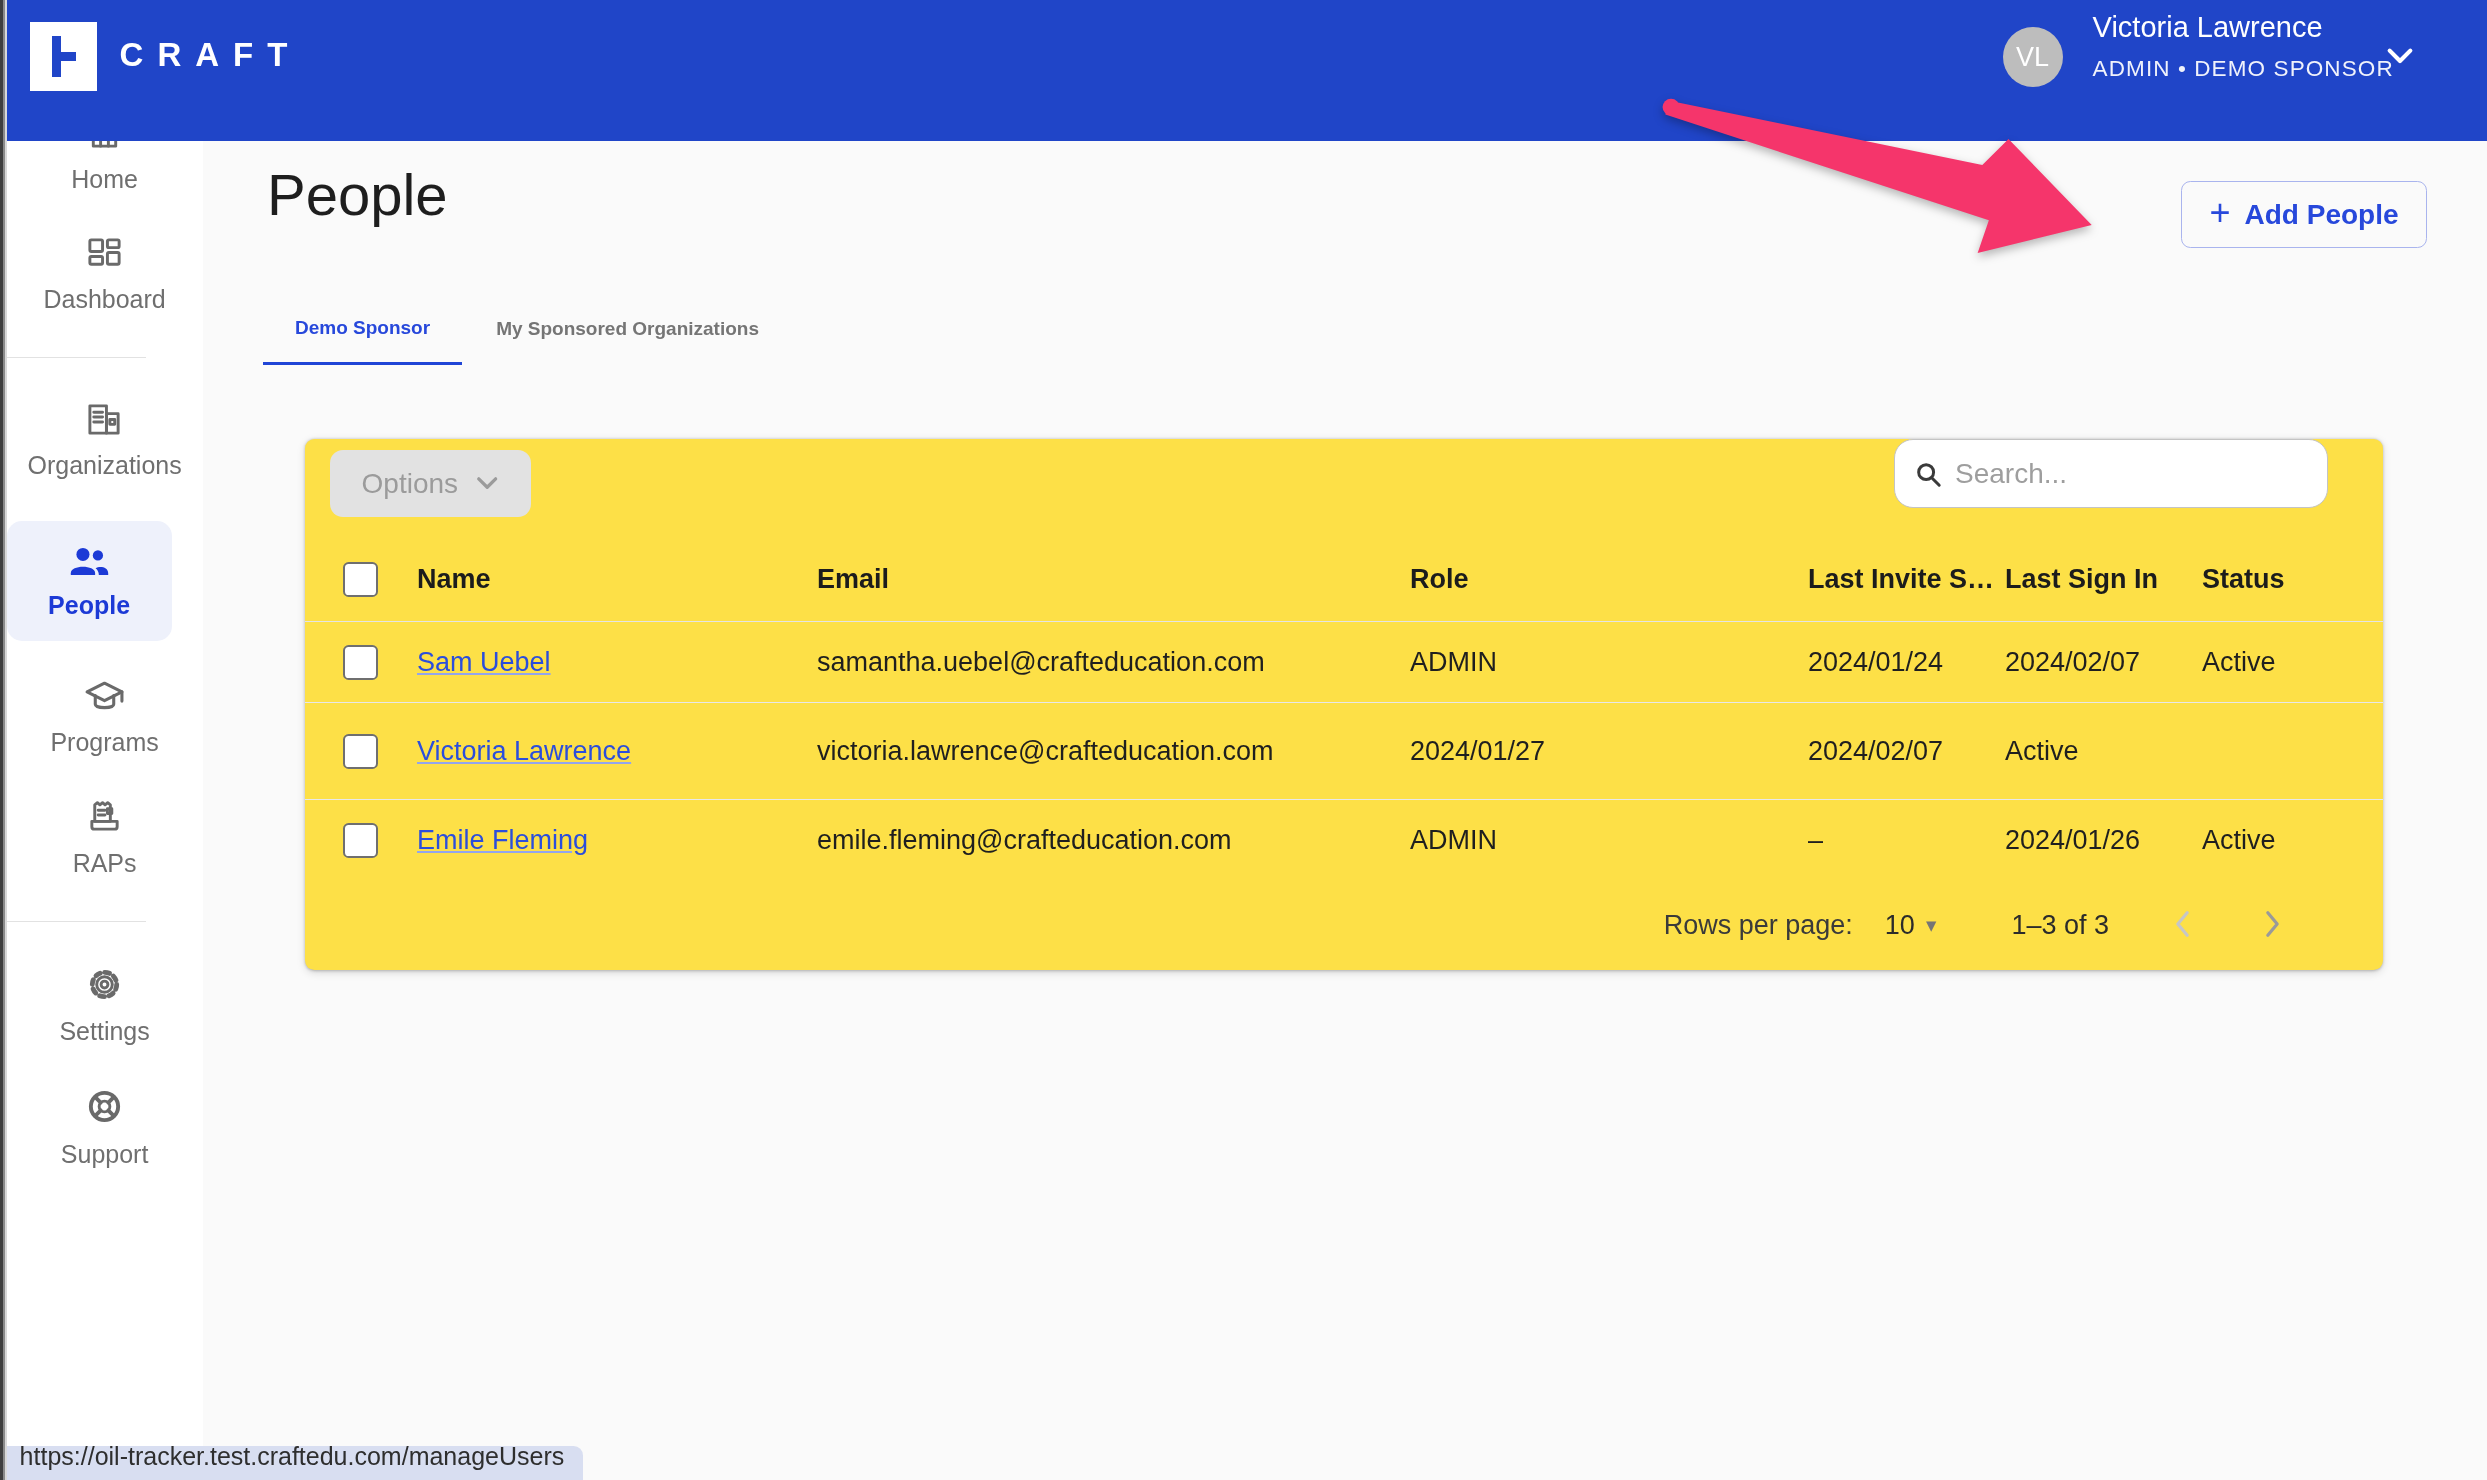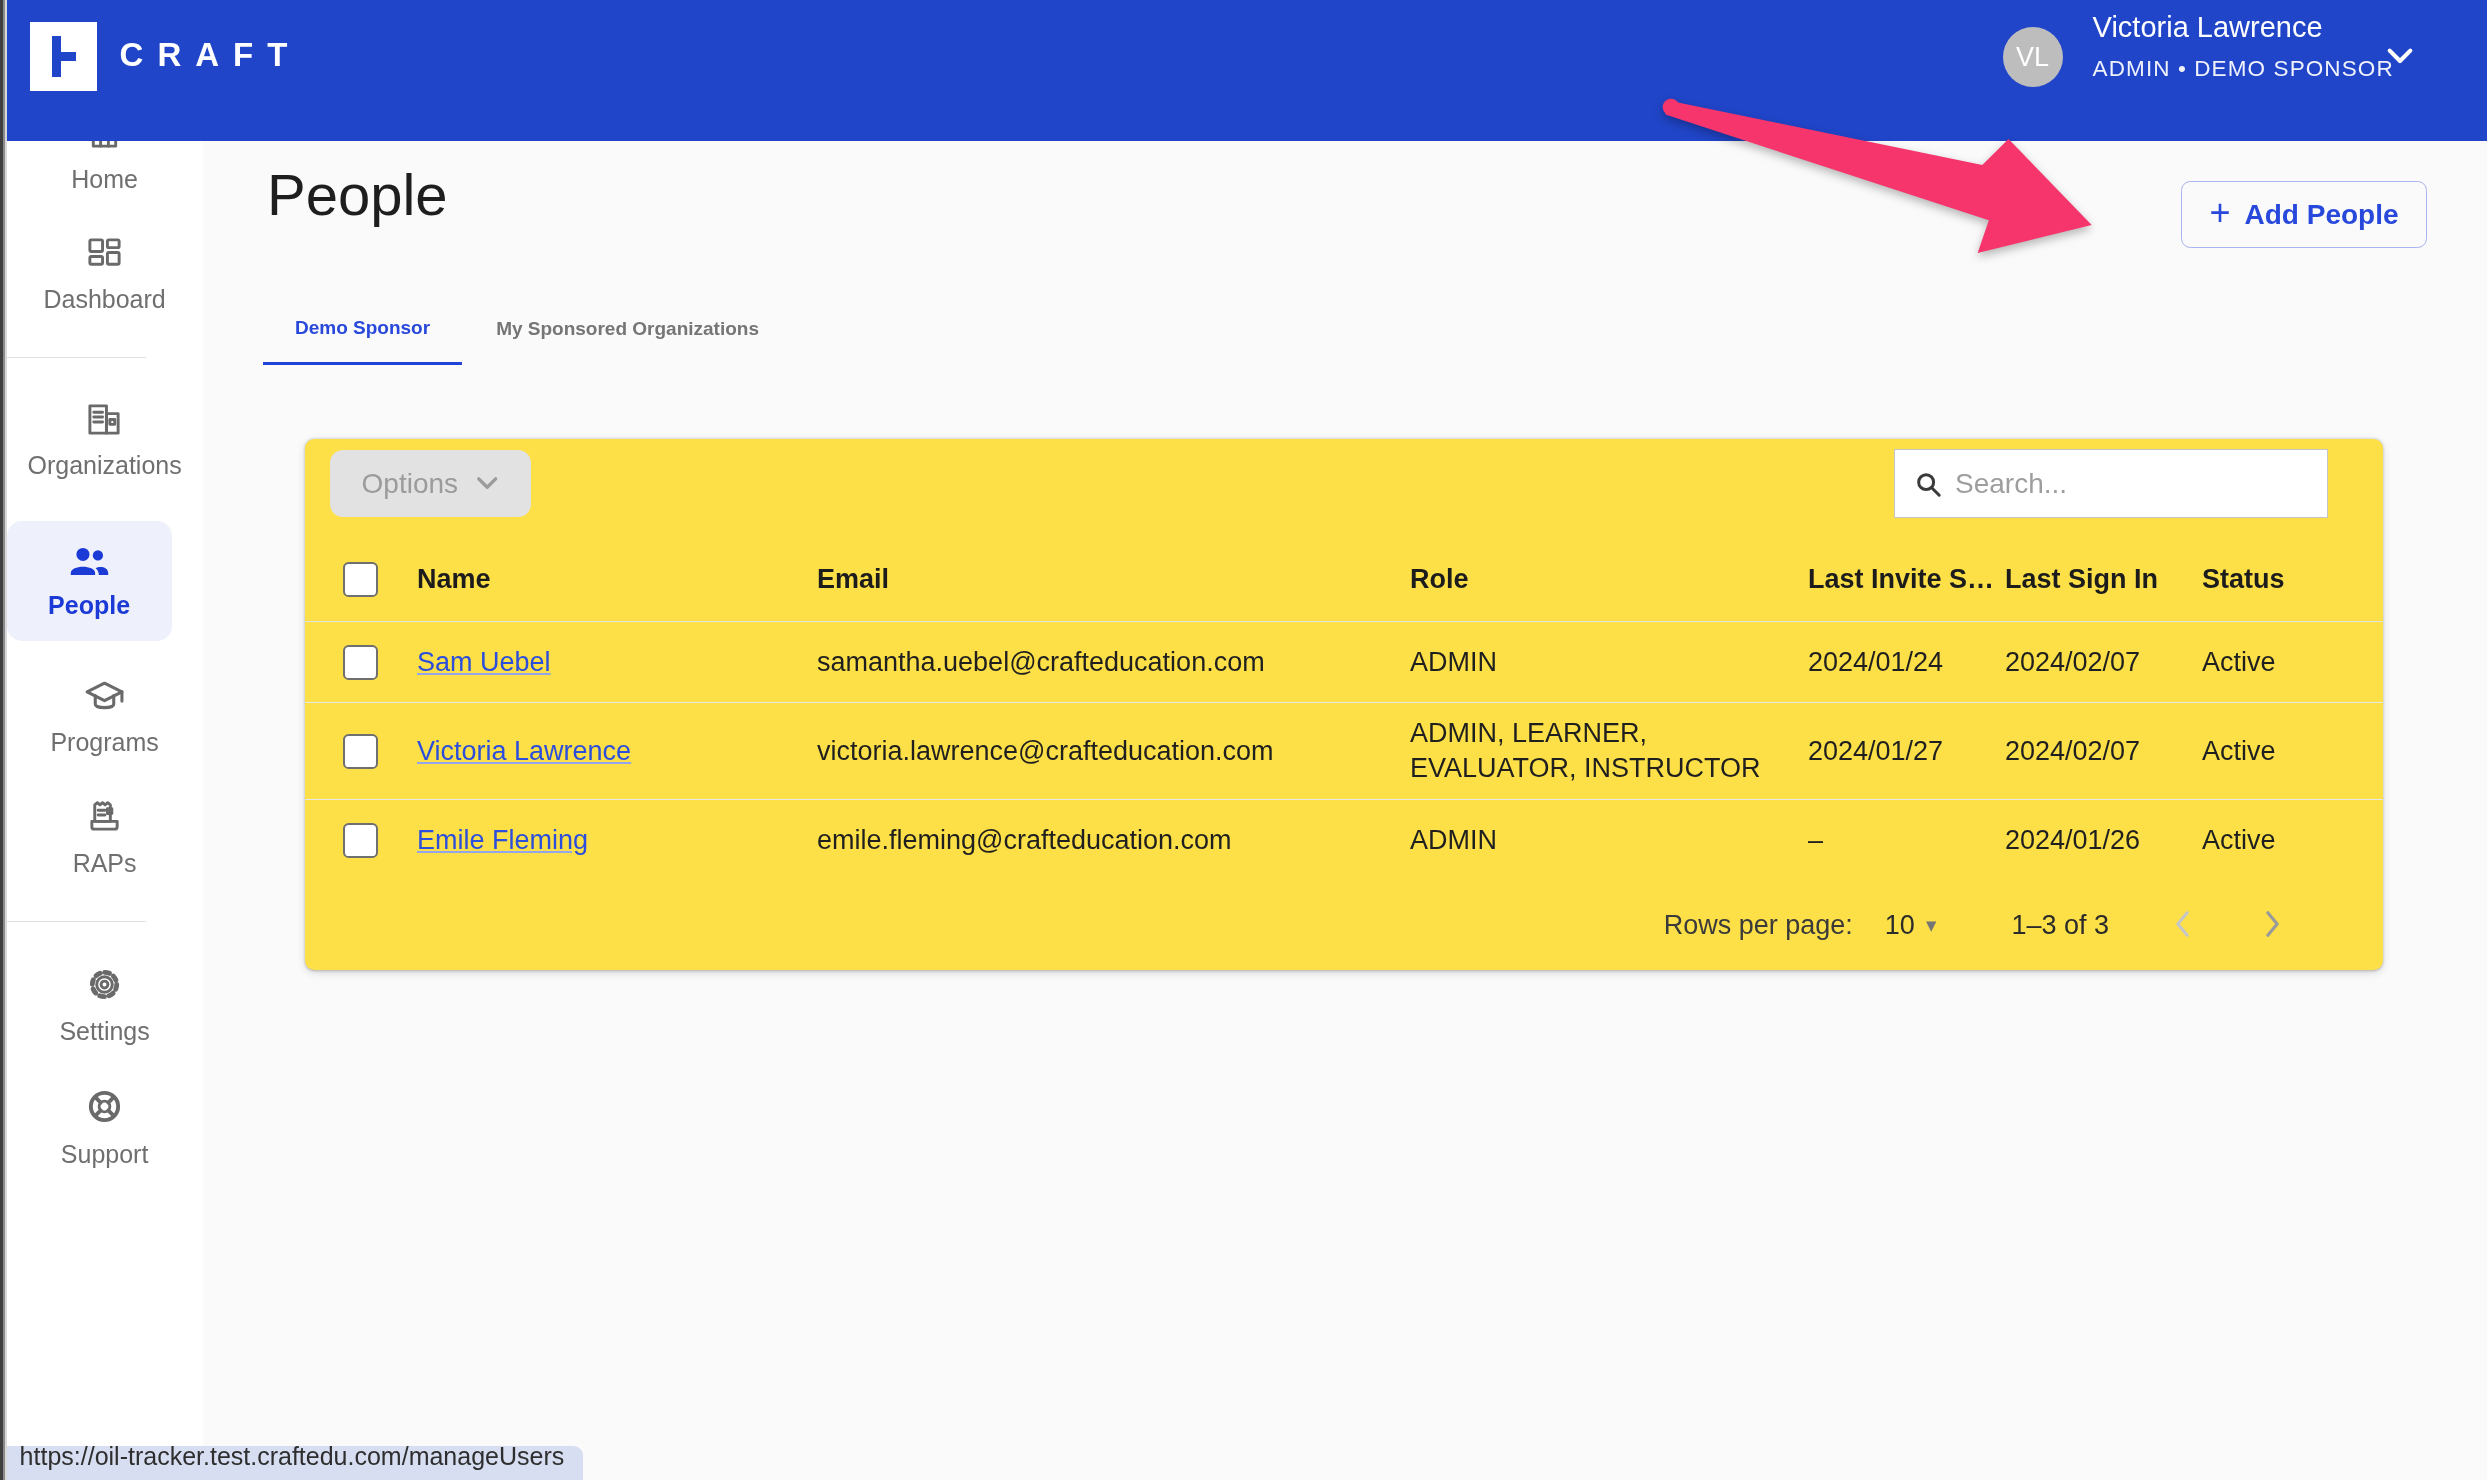--- a/index.html
+++ b/index.html
@@ -51,22 +51,22 @@
   .tab.inactive { color:#757575; margin-left:34px; }
 
   
   .card { position:absolute; left:305px; top:439px; width:2078px; height:531px; background:#fde047; border-radius:9.4px;
     box-shadow:0 0.9px 2.8px rgba(0,0,0,.22), 0 2.8px 8.4px rgba(0,0,0,.13); }
   .toolbar { position:relative; height:99px; }
   .options-btn { position:absolute; left:25px; top:11.2px; width:201px; height:67px; background:#E2E2E2; border:none;
     border-radius:13px; color:#9B9B9B; font-size:28px; display:flex; align-items:center; justify-content:center;
     gap:17px; cursor:pointer; }
   .options-btn svg { stroke:#9B9B9B; fill:none; stroke-width:3.5; stroke-linecap:round; stroke-linejoin:round; }
-  .searchbox { position:absolute; right:55px; top:10px; width:434px; height:69px; border:1.9px solid #C4C4C4;
-    border-radius:0; background:#fff; display:flex; align-items:center; padding:0 19px; gap:13px; }
+  .searchbox { position:absolute; right:55px; top:0; width:434px; height:69px; border:1.9px solid #C4C4C4;
+    border-radius:19px; background:#fff; display:flex; align-items:center; padding:0 19px; gap:13px; }
   .searchbox svg { stroke:#3A3A3A; fill:none; stroke-width:3.2; stroke-linecap:round; flex:none; }
   .searchbox input { border:none; outline:none; flex:1; font-size:28px; color:#444; background:transparent;
     font-family:"Liberation Sans","DejaVu Sans",sans-serif; }
   .searchbox input::placeholder { color:#9E9E9E; }
 
   .trow { display:grid; grid-template-columns:112px 400px 593px 398px 197px 197px 180px; align-items:center; }
   .thead { height:84px; border-bottom:0.9px solid #E4E4E4; font-weight:700; font-size:27px; color:#1C1C1C; }
   .tdata { font-size:27px; color:#1F1F1F; border-bottom:0.9px solid #E8E8E8; }
   .r1 { height:81px; } .r2 { height:97px; } .r3 { height:81px; border-bottom:none; }
   .cb-cell { padding-left:38px; }
@@ -257,21 +257,20 @@
       <div>2024/02/07</div>
       <div>Active</div>
     </div>
 
     <div class="trow tdata r2">
       <div class="cb-cell">
           <div class="checkbox"></div>
         </div>
       <div><span class="name-link">Victoria Lawrence</span></div>
       <div>victoria.lawrence@crafteducation.com</div>
-      <div class="role-cell">ADMIN, LEARNER, EVALUATOR, INSTRUCTOR</div>
       <div>2024/01/27</div>
       <div>2024/02/07</div>
       <div>Active</div>
     </div>
 
     <div class="trow tdata r3">
       <div class="cb-cell">
           <div class="checkbox"></div>
         </div>
       <div><span class="name-link">Emile Fleming</span></div>

